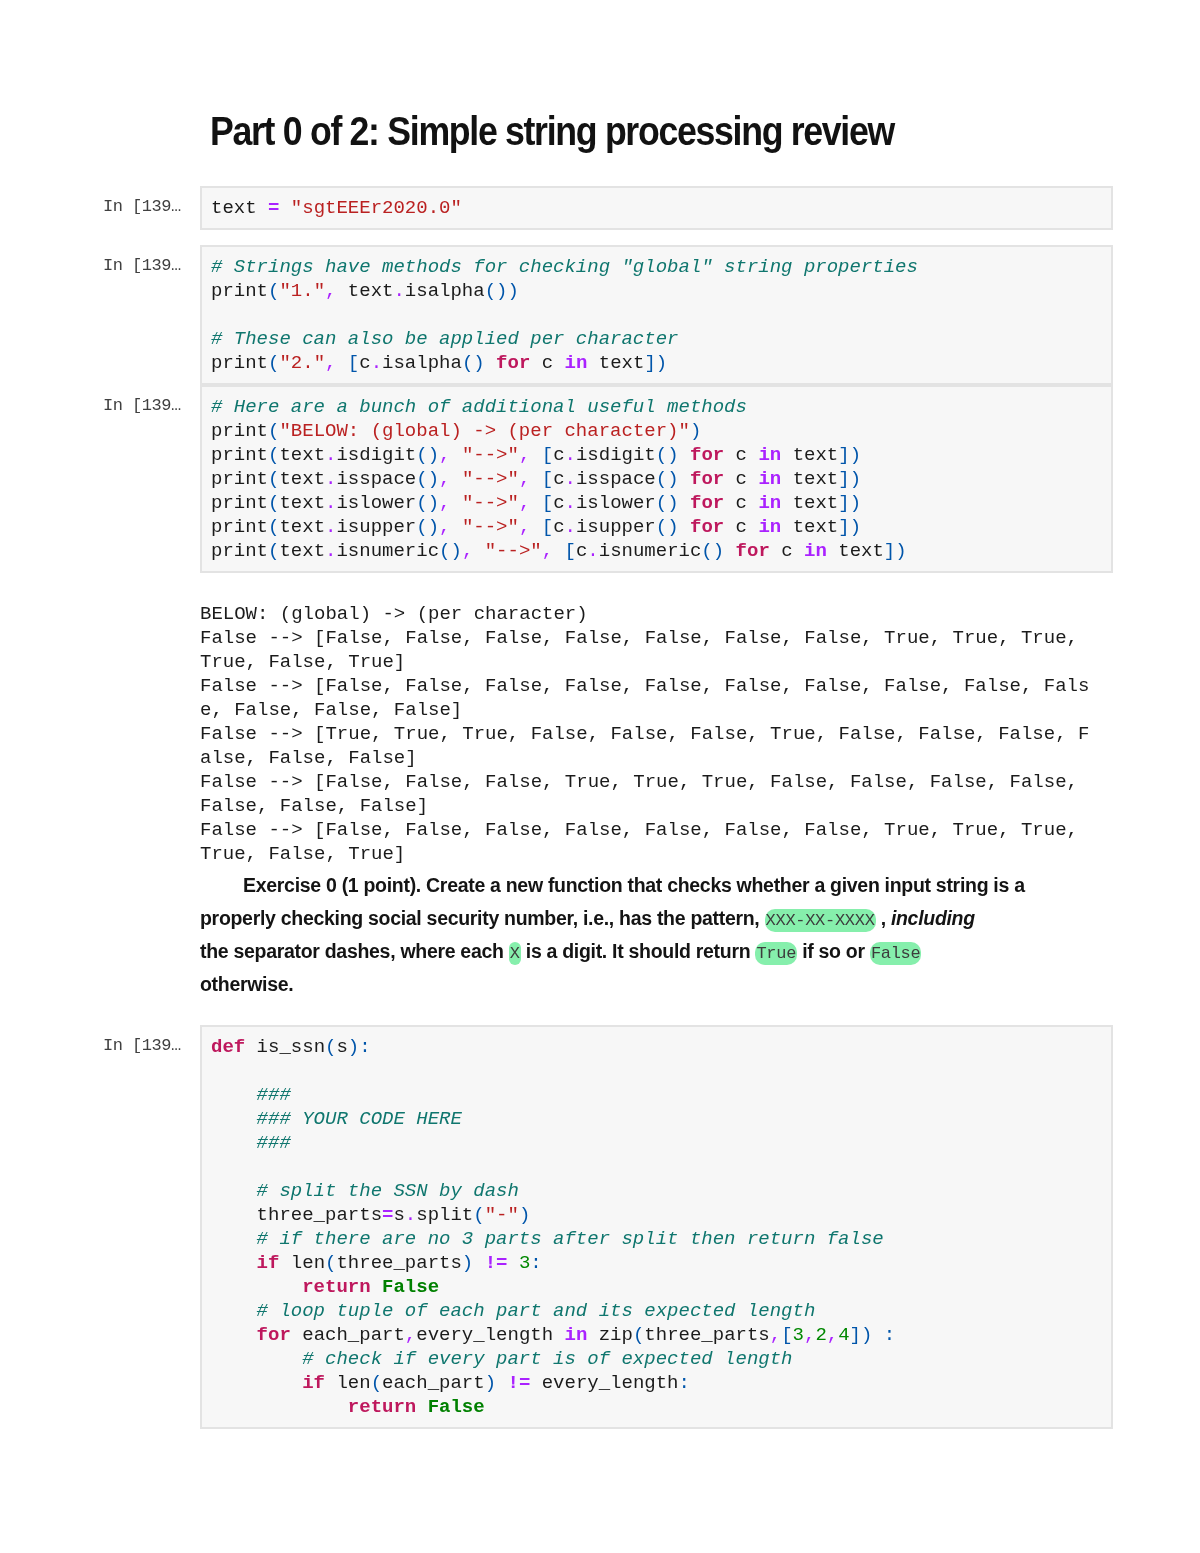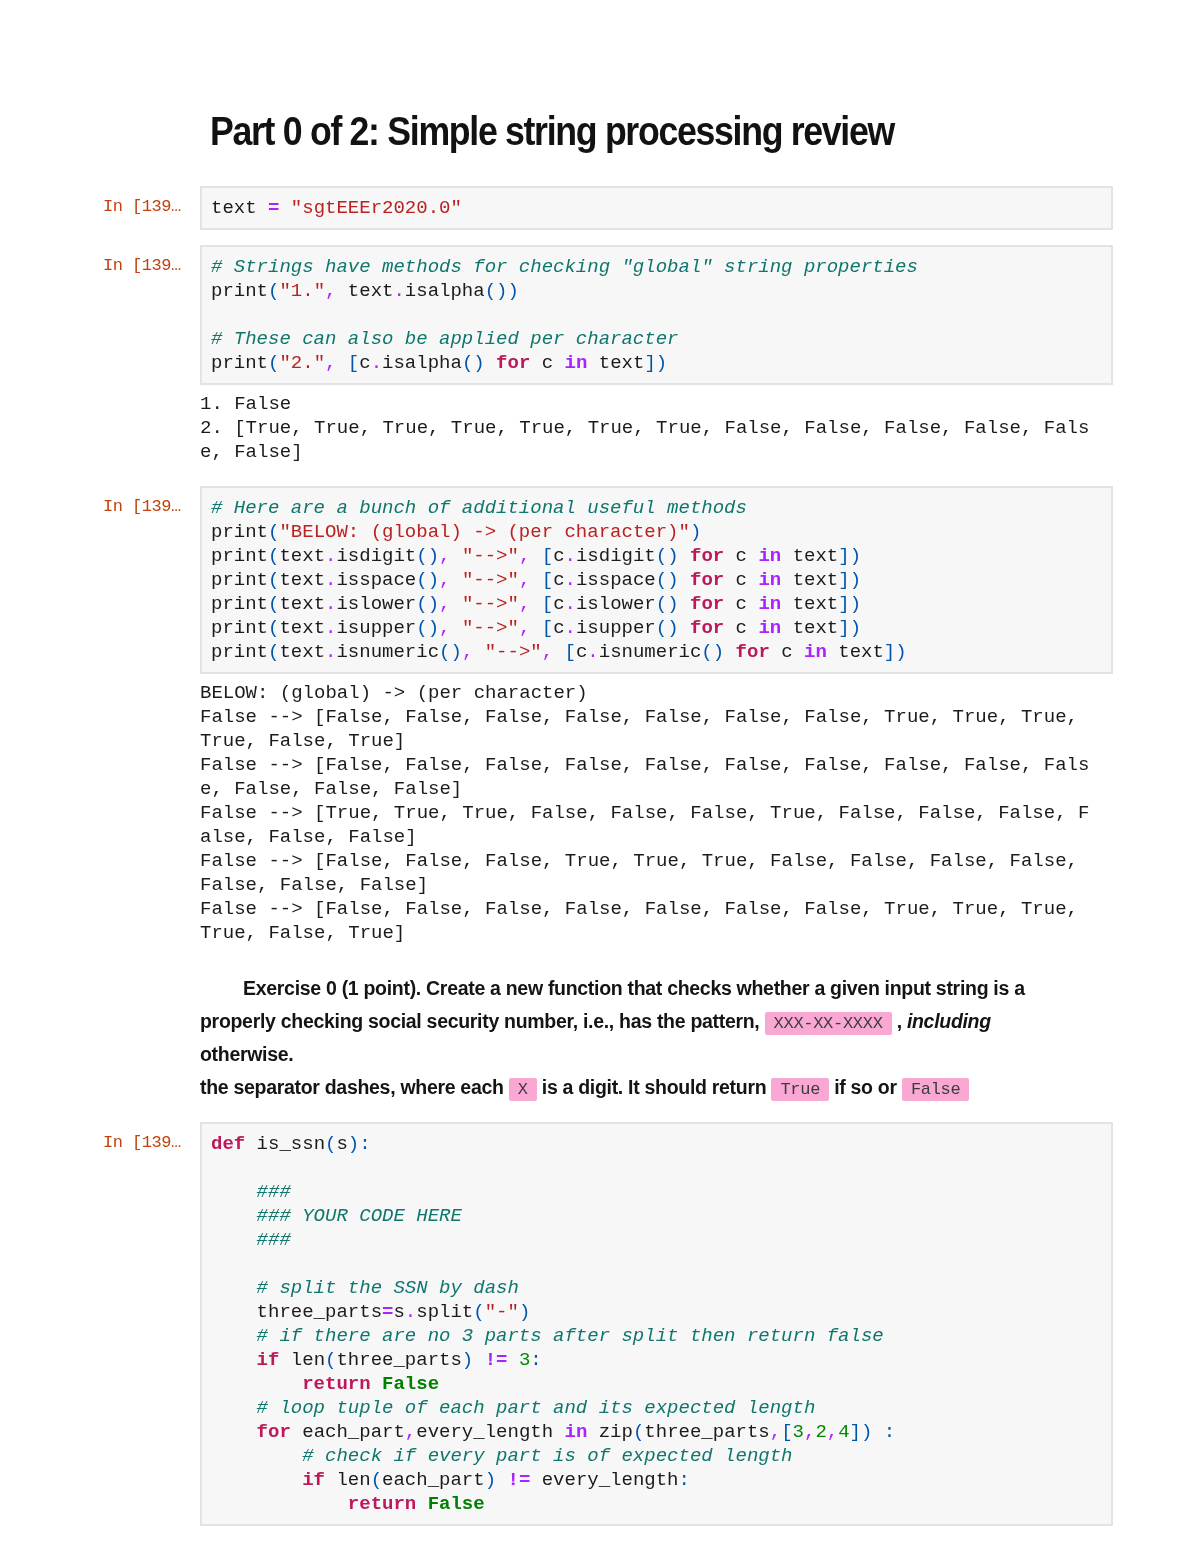--- a/index.html
+++ b/index.html
@@ -21,21 +21,21 @@
     white-space: nowrap;
     transform: scaleX(0.87);
     transform-origin: left center;
   }
   .cellrow { display: flex; align-items: flex-start; margin-left: 103px; }
   .prompt {
     flex: 0 0 97px;
     font-family: "Liberation Mono", "DejaVu Sans Mono", monospace;
     font-size: 17px;
     letter-spacing: -0.5px;
-    color: #c2410c;
+    color: #404040;
     padding-top: 11px;
     white-space: nowrap;
     overflow: hidden;
   }
   .inputbox {
     width: 913px;
     background: #f7f7f7;
     border: 2px solid #e3e3e3;
     padding: 8px 8px 8px 9px;
   }
@@ -69,24 +69,24 @@
     line-height: 33px;
     padding-top: 3px;
   }
   .md .line { white-space: nowrap; height: 33px; }
   .md .b  { font-weight: 900; margin-left: 43px; }
   .md .bi { font-style: italic; font-weight: 800; text-align: center; }
   .md code.ic {
     font-family: "Liberation Mono", "DejaVu Sans Mono", monospace;
     font-weight: 400;
     font-size: 17px;
-    background: #f9a8d4;
+    background: #86efac;
     color: #3c3c3c;
-    padding: 2px 9px;
-    border-radius: 2px;
+    padding: 2px 1px;
+    border-radius: 10px;
   }
   
   #blocks > .cellrow:nth-child(1) { margin-bottom: 15px; }  
   #blocks > .cellrow:nth-child(2) { margin-bottom: 0; }     
   #blocks > .cellrow:nth-child(3) { margin-bottom: 22px; }  
   #blocks > .cellrow:nth-child(4) { margin-bottom: 0; }     
   #blocks > .cellrow:nth-child(5) { margin-bottom: 24px; }   
   #blocks > .cellrow:nth-child(6) { margin-bottom: 18px; }  
 </style>
 </head>
@@ -100,26 +100,20 @@
         <div class="inputbox">
           <pre class="code"><div class="cl"><span class="tk-n">text </span><span class="tk-o">=</span><span class="tk-n"> </span><span class="tk-s">"sgtEEEr2020.0"</span></div></pre>
         </div>
       </div>
       <div class="cellrow kind-code">
         <div class="prompt">In [139…</div>
         <div class="inputbox">
           <pre class="code"><div class="cl"><span class="tk-c"># Strings have methods for checking "global" string properties</span></div><div class="cl"><span class="tk-n">print</span><span class="tk-br">(</span><span class="tk-s">"1."</span><span class="tk-p">,</span><span class="tk-n"> text</span><span class="tk-p">.</span><span class="tk-n">isalpha</span><span class="tk-br">())</span></div><div class="cl">&nbsp;</div><div class="cl"><span class="tk-c"># These can also be applied per character</span></div><div class="cl"><span class="tk-n">print</span><span class="tk-br">(</span><span class="tk-s">"2."</span><span class="tk-p">,</span><span class="tk-n"> </span><span class="tk-br">[</span><span class="tk-n">c</span><span class="tk-p">.</span><span class="tk-n">isalpha</span><span class="tk-br">()</span><span class="tk-n"> </span><span class="tk-k">for</span><span class="tk-n"> c </span><span class="tk-ow">in</span><span class="tk-n"> text</span><span class="tk-br">])</span></div></pre>
         </div>
       </div>
-      <div class="cellrow kind-output">
-        <div class="prompt"></div>
-        <pre class="outputpre">1. False
-2. [True, True, True, True, True, True, True, False, False, False, False, Fals
-e, False]</pre>
-      </div>
       <div class="cellrow kind-code">
         <div class="prompt">In [139…</div>
         <div class="inputbox">
           <pre class="code"><div class="cl"><span class="tk-c"># Here are a bunch of additional useful methods</span></div><div class="cl"><span class="tk-n">print</span><span class="tk-br">(</span><span class="tk-s">"BELOW: (global) -&gt; (per character)"</span><span class="tk-br">)</span></div><div class="cl"><span class="tk-n">print</span><span class="tk-br">(</span><span class="tk-n">text</span><span class="tk-p">.</span><span class="tk-n">isdigit</span><span class="tk-br">()</span><span class="tk-p">,</span><span class="tk-n"> </span><span class="tk-s">"--&gt;"</span><span class="tk-p">,</span><span class="tk-n"> </span><span class="tk-br">[</span><span class="tk-n">c</span><span class="tk-p">.</span><span class="tk-n">isdigit</span><span class="tk-br">()</span><span class="tk-n"> </span><span class="tk-k">for</span><span class="tk-n"> c </span><span class="tk-ow">in</span><span class="tk-n"> text</span><span class="tk-br">])</span></div><div class="cl"><span class="tk-n">print</span><span class="tk-br">(</span><span class="tk-n">text</span><span class="tk-p">.</span><span class="tk-n">isspace</span><span class="tk-br">()</span><span class="tk-p">,</span><span class="tk-n"> </span><span class="tk-s">"--&gt;"</span><span class="tk-p">,</span><span class="tk-n"> </span><span class="tk-br">[</span><span class="tk-n">c</span><span class="tk-p">.</span><span class="tk-n">isspace</span><span class="tk-br">()</span><span class="tk-n"> </span><span class="tk-k">for</span><span class="tk-n"> c </span><span class="tk-ow">in</span><span class="tk-n"> text</span><span class="tk-br">])</span></div><div class="cl"><span class="tk-n">print</span><span class="tk-br">(</span><span class="tk-n">text</span><span class="tk-p">.</span><span class="tk-n">islower</span><span class="tk-br">()</span><span class="tk-p">,</span><span class="tk-n"> </span><span class="tk-s">"--&gt;"</span><span class="tk-p">,</span><span class="tk-n"> </span><span class="tk-br">[</span><span class="tk-n">c</span><span class="tk-p">.</span><span class="tk-n">islower</span><span class="tk-br">()</span><span class="tk-n"> </span><span class="tk-k">for</span><span class="tk-n"> c </span><span class="tk-ow">in</span><span class="tk-n"> text</span><span class="tk-br">])</span></div><div class="cl"><span class="tk-n">print</span><span class="tk-br">(</span><span class="tk-n">text</span><span class="tk-p">.</span><span class="tk-n">isupper</span><span class="tk-br">()</span><span class="tk-p">,</span><span class="tk-n"> </span><span class="tk-s">"--&gt;"</span><span class="tk-p">,</span><span class="tk-n"> </span><span class="tk-br">[</span><span class="tk-n">c</span><span class="tk-p">.</span><span class="tk-n">isupper</span><span class="tk-br">()</span><span class="tk-n"> </span><span class="tk-k">for</span><span class="tk-n"> c </span><span class="tk-ow">in</span><span class="tk-n"> text</span><span class="tk-br">])</span></div><div class="cl"><span class="tk-n">print</span><span class="tk-br">(</span><span class="tk-n">text</span><span class="tk-p">.</span><span class="tk-n">isnumeric</span><span class="tk-br">()</span><span class="tk-p">,</span><span class="tk-n"> </span><span class="tk-s">"--&gt;"</span><span class="tk-p">,</span><span class="tk-n"> </span><span class="tk-br">[</span><span class="tk-n">c</span><span class="tk-p">.</span><span class="tk-n">isnumeric</span><span class="tk-br">()</span><span class="tk-n"> </span><span class="tk-k">for</span><span class="tk-n"> c </span><span class="tk-ow">in</span><span class="tk-n"> text</span><span class="tk-br">])</span></div></pre>
         </div>
       </div>
       <div class="cellrow kind-output">
         <div class="prompt"></div>
         <pre class="outputpre">BELOW: (global) -&gt; (per character)
 False --&gt; [False, False, False, False, False, False, False, True, True, True,
@@ -131,22 +125,22 @@
 False --&gt; [False, False, False, True, True, True, False, False, False, False,
 False, False, False]
 False --&gt; [False, False, False, False, False, False, False, True, True, True,
 True, False, True]</pre>
       </div>
       <div class="cellrow kind-markdown">
         <div class="prompt"></div>
         <div class="md">
           <div class="line"><span class="b">Exercise 0</span><span> (1 point). Create a new function that checks whether a given input string is a</span></div>
           <div class="line"><span>properly checking social security number, i.e., has the pattern, </span><code class="ic">XXX-XX-XXXX</code><span> , </span><span class="bi">including</span></div>
+          <div class="line"><span>the separator dashes, where each </span><code class="ic">X</code><span> is a digit. It should return </span><code class="ic">True</code><span> if so or </span><code class="ic">False</code></div>
           <div class="line"><span>otherwise.</span></div>
-          <div class="line"><span>the separator dashes, where each </span><code class="ic">X</code><span> is a digit. It should return </span><code class="ic">True</code><span> if so or </span><code class="ic">False</code></div>
         </div>
       </div>
       <div class="cellrow kind-code">
         <div class="prompt">In [139…</div>
         <div class="inputbox">
           <pre class="code"><div class="cl"><span class="tk-k">def</span><span class="tk-n"> is_ssn</span><span class="tk-br">(</span><span class="tk-n">s</span><span class="tk-br">):</span></div><div class="cl">&nbsp;</div><div class="cl"><span class="tk-c">    ###</span></div><div class="cl"><span class="tk-c">    ### YOUR CODE HERE</span></div><div class="cl"><span class="tk-c">    ###</span></div><div class="cl">&nbsp;</div><div class="cl"><span class="tk-c">    # split the SSN by dash</span></div><div class="cl"><span class="tk-n">    three_parts</span><span class="tk-o">=</span><span class="tk-n">s</span><span class="tk-p">.</span><span class="tk-n">split</span><span class="tk-br">(</span><span class="tk-s">"-"</span><span class="tk-br">)</span></div><div class="cl"><span class="tk-c">    # if there are no 3 parts after split then return false</span></div><div class="cl"><span class="tk-n">    </span><span class="tk-k">if</span><span class="tk-n"> len</span><span class="tk-br">(</span><span class="tk-n">three_parts</span><span class="tk-br">)</span><span class="tk-n"> </span><span class="tk-o">!=</span><span class="tk-n"> </span><span class="tk-m">3</span><span class="tk-br">:</span></div><div class="cl"><span class="tk-n">        </span><span class="tk-k">return</span><span class="tk-n"> </span><span class="tk-kc">False</span></div><div class="cl"><span class="tk-c">    # loop tuple of each part and its expected length</span></div><div class="cl"><span class="tk-n">    </span><span class="tk-k">for</span><span class="tk-n"> each_part</span><span class="tk-p">,</span><span class="tk-n">every_length </span><span class="tk-ow">in</span><span class="tk-n"> zip</span><span class="tk-br">(</span><span class="tk-n">three_parts</span><span class="tk-p">,</span><span class="tk-br">[</span><span class="tk-m">3</span><span class="tk-p">,</span><span class="tk-m">2</span><span class="tk-p">,</span><span class="tk-m">4</span><span class="tk-br">])</span><span class="tk-n"> </span><span class="tk-br">:</span></div><div class="cl"><span class="tk-c">        # check if every part is of expected length</span></div><div class="cl"><span class="tk-n">        </span><span class="tk-k">if</span><span class="tk-n"> len</span><span class="tk-br">(</span><span class="tk-n">each_part</span><span class="tk-br">)</span><span class="tk-n"> </span><span class="tk-o">!=</span><span class="tk-n"> every_length</span><span class="tk-br">:</span></div><div class="cl"><span class="tk-n">            </span><span class="tk-k">return</span><span class="tk-n"> </span><span class="tk-kc">False</span></div></pre>
         </div>
       </div>
     </div>
 </div>

